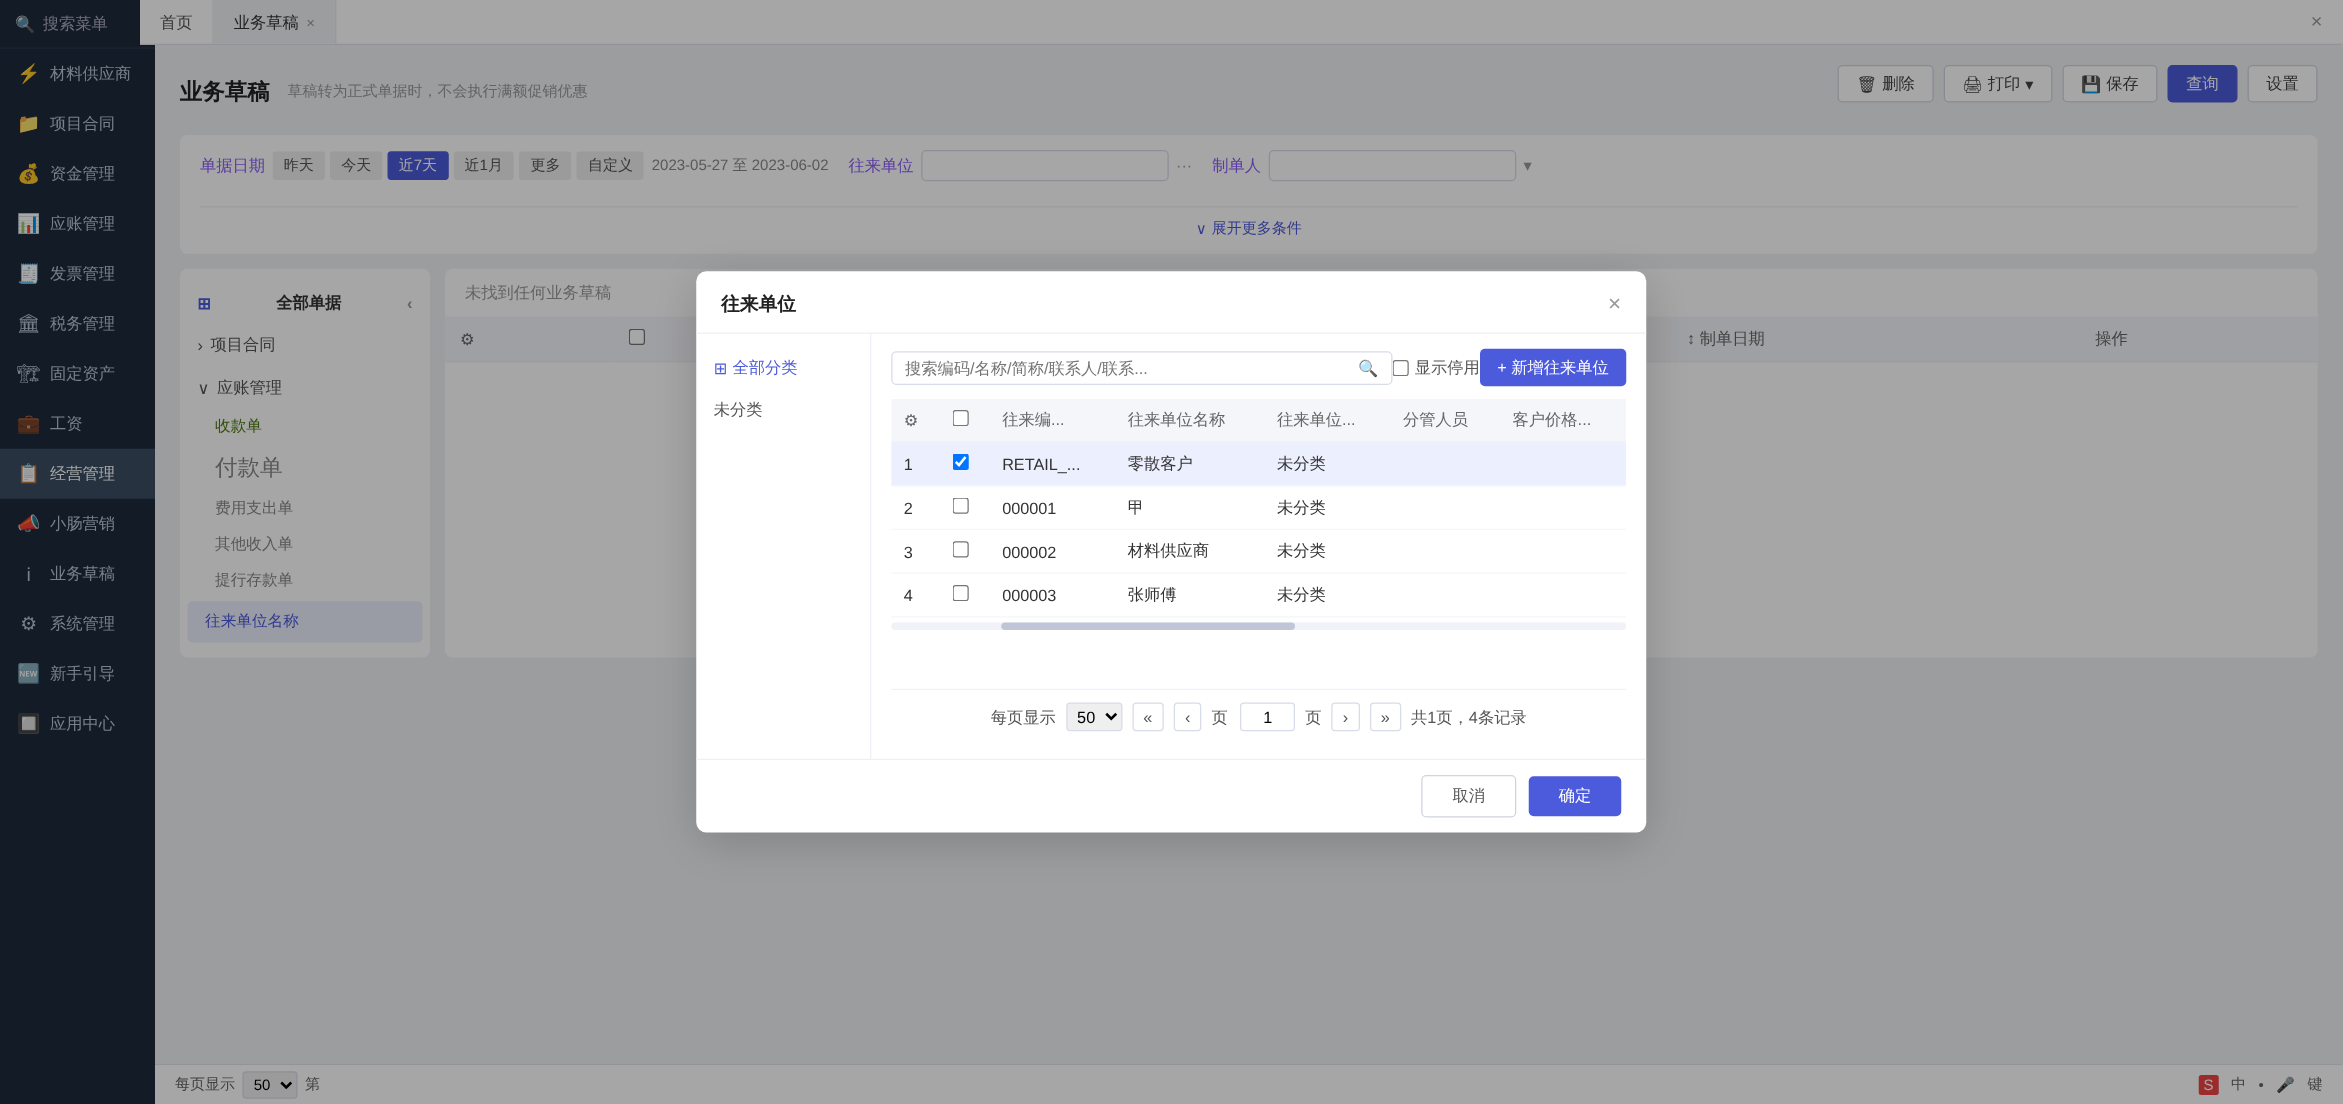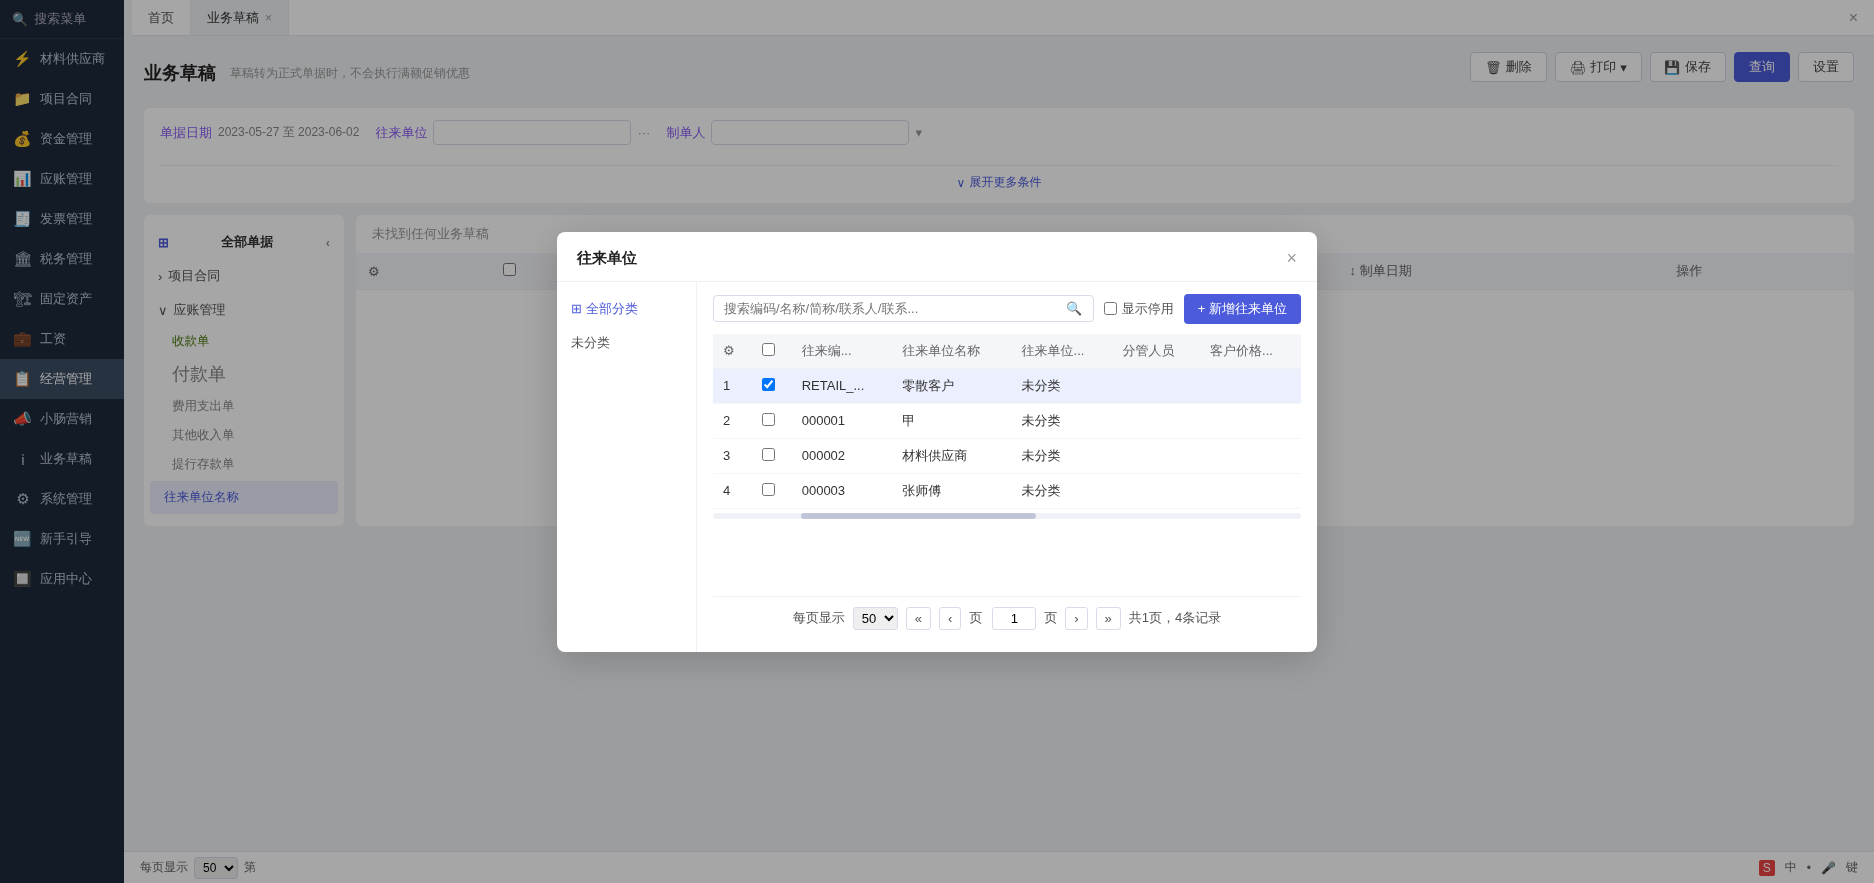--- a/index.html
+++ b/index.html
@@ -16,21 +16,21 @@
     }
     .sidebar-item {
       display: flex; align-items: center; padding: 11px 14px; gap: 8px;
       font-size: 13px; cursor: pointer; color: #b8c5d4;
     }
     .sidebar-item.active { background: #3b4d63; color: #fff; }
     .sidebar-icon { width: 18px; height: 18px; display: flex; align-items: center; justify-content: center; font-size: 15px; }
 
     
     .topbar {
-      position: fixed; left: 132px; top: 0; right: 0; height: 36px;
+      position: fixed; left: 112px; top: 0; right: 0; height: 36px;
       background: #fff; border-bottom: 1px solid #e0e4ec;
       display: flex; align-items: center;
     }
     .tab {
       height: 100%; padding: 0 16px; display: flex; align-items: center;
       font-size: 13px; cursor: pointer; border-right: 1px solid #e8ebf0; color: #555;
     }
     .tab.active { background: #f0f2f5; color: #333; font-weight: 500; }
     .tab-close { margin-left: 6px; color: #999; font-size: 12px; cursor: pointer; }
     .topbar-close { margin-left: auto; padding: 0 16px; color: #999; cursor: pointer; font-size: 16px; }
@@ -99,21 +99,21 @@
     }
     .dlg-sidebar-header {
       padding: 8px 14px; color: #4c5bdb; font-weight: 500; display: flex; align-items: center; gap: 4px;
     }
     .dlg-sidebar-item {
       padding: 8px 14px; cursor: pointer; color: #555;
     }
 
     
     .dlg-main { flex: 1; display: flex; flex-direction: column; padding: 12px 16px; }
-    .dlg-toolbar { display: flex; align-items: center; gap: 10px; margin-bottom: 10px; }
+    .dlg-toolbar { display: flex; align-items: center; margin-bottom: 10px; }
     .dlg-search {
       border: 1px solid #d8dce8; border-radius: 4px; padding: 5px 10px;
       font-size: 13px; display: flex; align-items: center; gap: 6px; flex: 1;
     }
     .dlg-search input { border: none; outline: none; font-size: 13px; flex: 1; }
     .dlg-checkbox-label { display: flex; align-items: center; gap: 5px; font-size: 13px; color: #555; cursor: pointer; }
     .btn-add { background: #4c5bdb; color: #fff; border: none; border-radius: 4px; padding: 6px 14px; font-size: 13px; cursor: pointer; white-space: nowrap; }
 
     
     .dlg-table { width: 100%; border-collapse: collapse; font-size: 13px; }
@@ -254,20 +254,28 @@
       </button>
       <button class="btn">
         <span>设置</span>
       </button>
     </div>
   </div>
 
   <div class="filter-bar">
     <div class="filter-item">
       <span class="filter-label">单据日期</span>
+      <div class="filter-dates">
+        <button class="date-btn">昨天</button>
+        <button class="date-btn">今天</button>
+        <button class="date-btn active">近7天</button>
+        <button class="date-btn">近1月</button>
+        <button class="date-btn">更多</button>
+        <button class="date-btn">自定义</button>
+      </div>
       <span style="font-size:12px;color:#888;">2023-05-27 至 2023-06-02</span>
     </div>
     <div class="filter-item">
       <span class="filter-label">往来单位</span>
       <input class="filter-input" style="">
       <span style="color:#999;font-size:13px;">···</span>
     </div>
     <div class="filter-item">
       <span class="filter-label">制单人</span>
       <input class="filter-input" style="">
@@ -427,20 +435,24 @@
           <span style="margin-right:2px;">页</span>
           <input type="text" class="pg-input" value="1" style="">
           <span>页</span>
           <button class="pg-btn">›</button>
           <button class="pg-btn">»</button>
           <span>共1页，4条记录</span>
         </div>
       </div>
     </div>
 
+    <div class="dialog-footer">
+      <button class="btn-cancel">取消</button>
+      <button class="btn-confirm">确定</button>
+    </div>
   </div>
 </div>
 
 <div class="bottom-bar">
   <span>每页显示</span>
   <select style="margin:0 6px;border:1px solid #d8dce8;border-radius:3px;padding:2px 4px;font-size:12px;">
     <option>50</option>
   </select>
   <span>第</span>
   <div class="status-icons">

